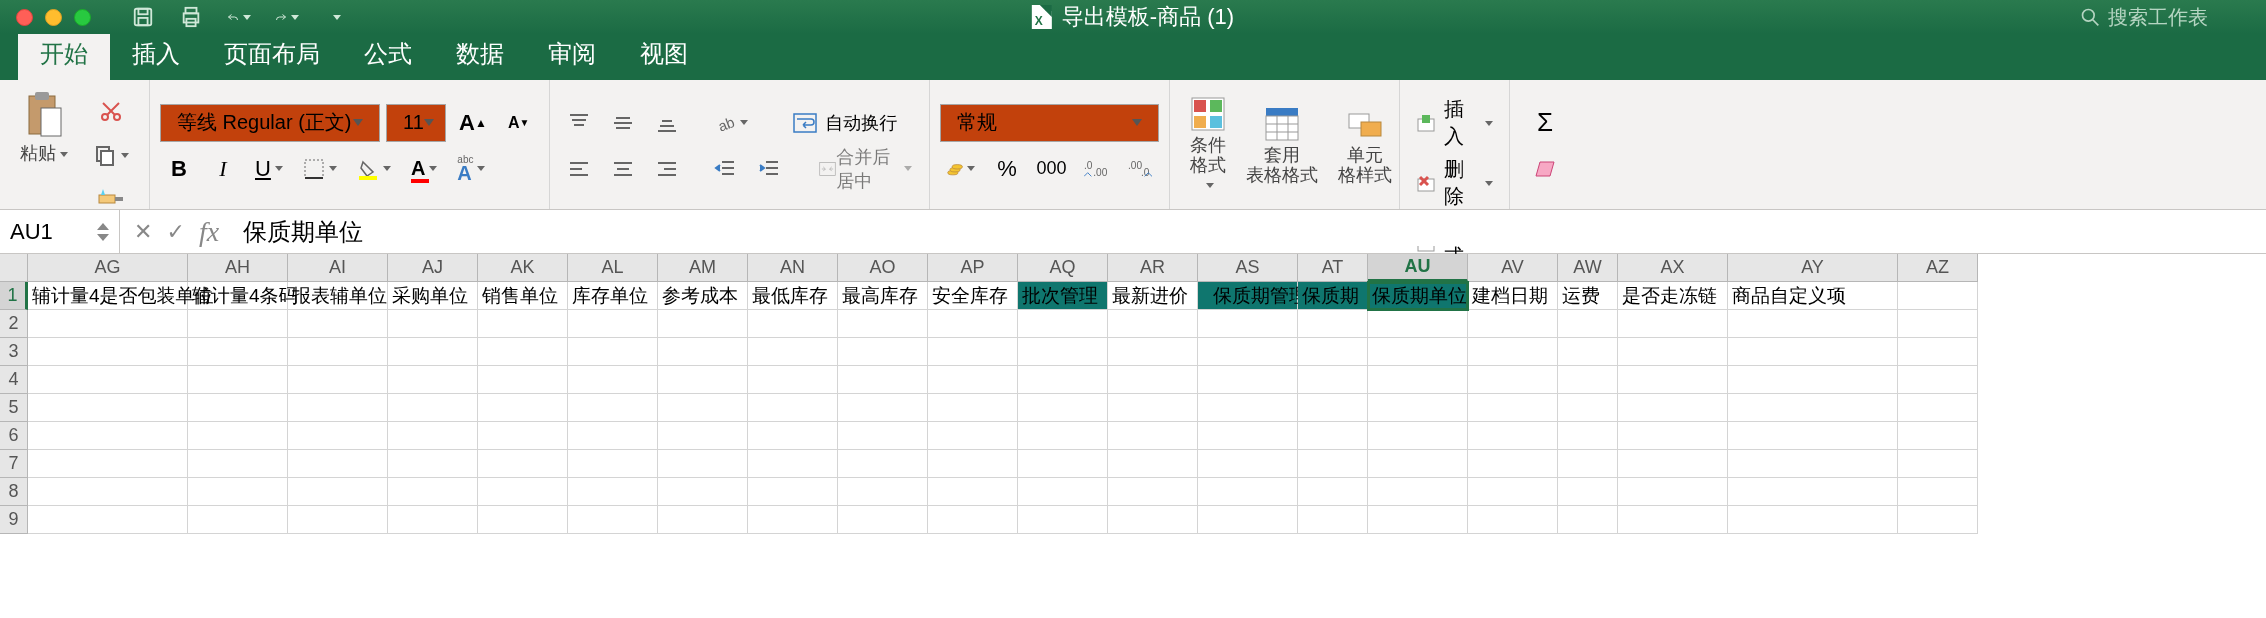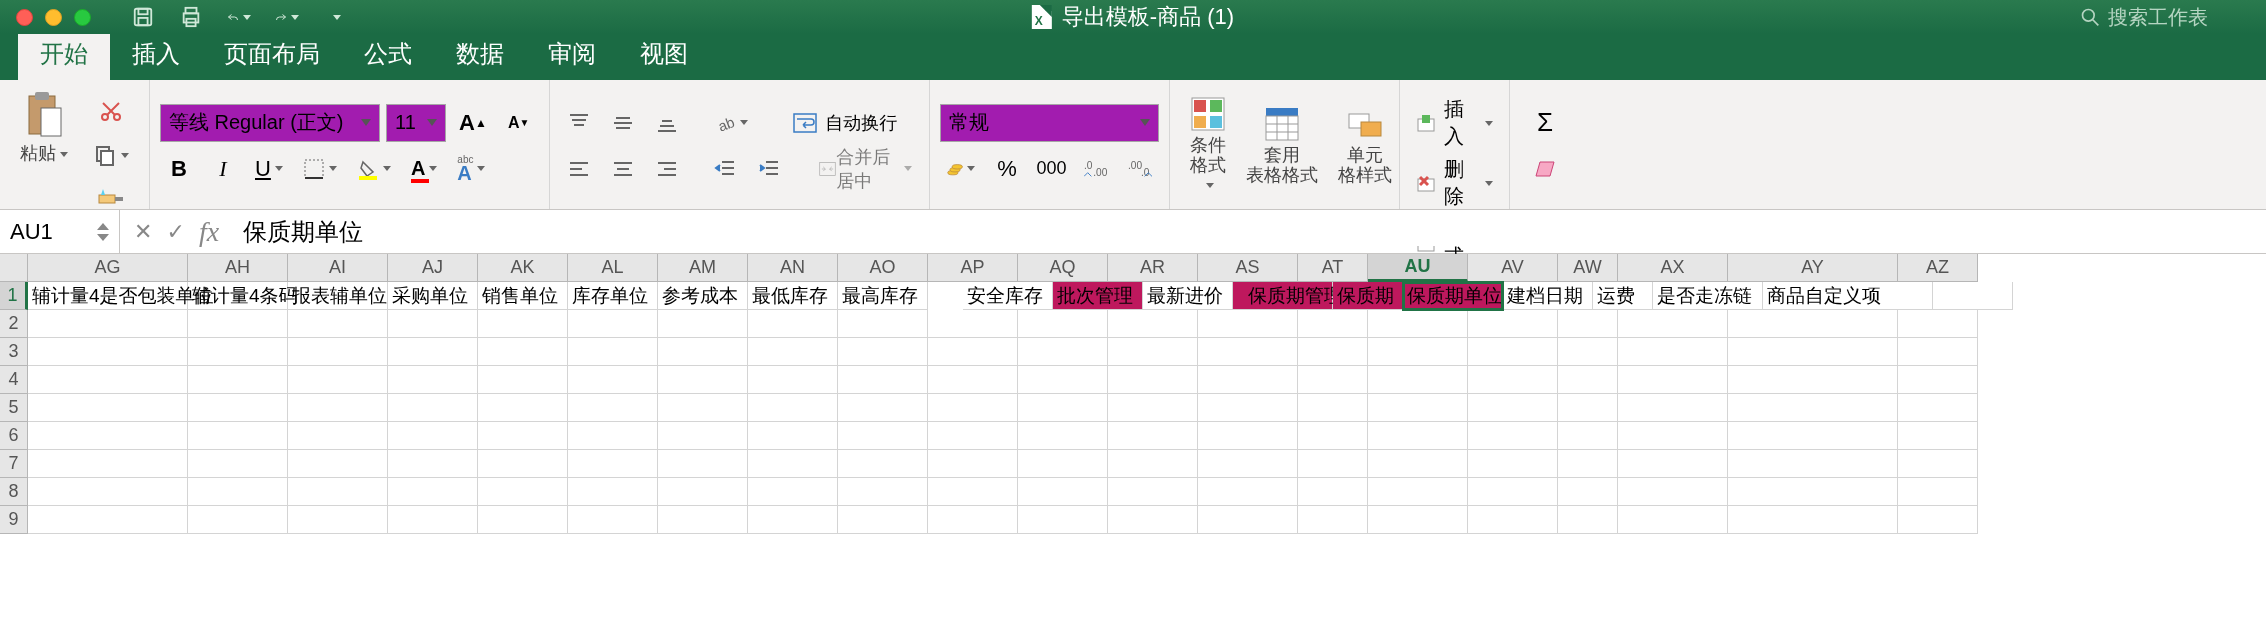--- a/index.html
+++ b/index.html
@@ -26,21 +26,21 @@
 .tabrow { height:46px; background:#1b6b44; display:flex; align-items:flex-end; padding-left:18px; gap:0; }
 .tab { padding:10px 22px 10px; color:#fff; font-size:24px; cursor:default; }
 .tab.active { background:#f3f2f1; color:#217346; font-weight:500; border-radius:4px 4px 0 0; }
 
 
 .ribbon { height:130px; background:#f3f2f1; border-bottom:1px solid #c8c6c4; display:flex; align-items:stretch; }
 .group { border-right:1px solid #d6d6d6; padding:6px 10px 4px; display:flex; flex-direction:column; justify-content:space-between; }
 .group .rows { display:flex; flex-direction:column; gap:8px; flex:1; justify-content:center; }
 .group .row { display:flex; align-items:center; gap:6px; }
 .rbtn { height:38px; min-width:38px; border:1px solid transparent; display:flex; align-items:center; justify-content:center; padding:0 6px; background:transparent; position:relative; }
-.select { height:38px; border:1px solid #a6a6a6; background:#a21caf; display:flex; align-items:center; padding:0 8px; font-size:20px; position:relative; }
+.select { height:38px; border:1px solid #a6a6a6; background:#c2410c; display:flex; align-items:center; padding:0 16px; font-size:20px; position:relative; }
 .select .caret { margin-left:auto; }
 .caret { width:0; height:0; border-left:5px solid transparent; border-right:5px solid transparent; border-top:7px solid #555; }
 .caret-mini { border-left:4px solid transparent; border-right:4px solid transparent; border-top:5px solid #666; display:inline-block; margin-left:4px; vertical-align:middle;}
 svg { display:block; }
 
 
 .fxbar { height:44px; border-bottom:1px solid #c8c6c4; display:flex; align-items:center; background:#fff; }
 .namebox { width:120px; height:100%; border-right:1px solid #c8c6c4; display:flex; align-items:center; padding:0 10px; position:relative; }
 .namebox input { border:none; font-size:22px; width:70px; outline:none; }
 .namebox .updn { margin-left:auto; display:flex; flex-direction:column; gap:4px; }
@@ -53,21 +53,21 @@
 .fxinput { flex:1; border:none; font-size:24px; padding:0 10px; outline:none; }
 .gridmain { flex:1; overflow:hidden; }
 .colhdr { display:flex; height:28px; }
 .ch { background:#e6e6e6; border-right:1px solid #b6b6b6; border-bottom:1px solid #b6b6b6; display:flex; align-items:center; justify-content:center; font-size:18px; color:#555; }
 .ch.sel { background:#d4d4d4; color:#217346; font-weight:600; border-bottom:3px solid #217346; }
 .rows { }
 .tr { display:flex; height:28px; }
 .rh { width:28px; background:#e6e6e6; border-right:1px solid #b6b6b6; border-bottom:1px solid #b6b6b6; display:flex; align-items:center; justify-content:center; font-size:18px; color:#555; }
 .rh.sel { background:#d4d4d4; color:#217346; border-right:3px solid #217346; }
 .td { border-right:1px solid #d4d4d4; border-bottom:1px solid #d4d4d4; display:flex; align-items:center; padding:0 4px; font-size:19px; white-space:nowrap; overflow:visible; }
-.td.hl { background:#be185d; }
+.td.hl { background:#0f766e; }
 .td.selcell { outline:3px solid #217346; outline-offset:-2px; z-index:2; position:relative; }
 
 .vstack { display:flex; flex-direction:column; align-items:center; justify-content:center; padding:4px 10px; }
 .vstack .lbls { font-size:18px; color:#444; text-align:center; line-height:1.1; margin-top:4px;}
 .cellmenu { display:flex; flex-direction:column; gap:2px; }
 .cellmenu .mi { display:flex; align-items:center; gap:8px; font-size:20px; padding:2px 6px;}
 .cellmenu .mi .ic { width:22px; height:22px; display:flex; align-items:center; justify-content:center; }
 </style>
 </head>
 <body>
@@ -497,21 +497,21 @@
         <div class="rh sel">1</div>
         <div class="td" style="width: 160px;">辅计量4是否包装单位</div>
         <div class="td" style="width: 100px;">辅计量4条码</div>
         <div class="td" style="width: 100px;">报表辅单位</div>
         <div class="td" style="width: 90px;">采购单位</div>
         <div class="td" style="width: 90px;">销售单位</div>
         <div class="td" style="width: 90px;">库存单位</div>
         <div class="td" style="width: 90px;">参考成本</div>
         <div class="td" style="width: 90px;">最低库存</div>
         <div class="td" style="width: 90px;">最高库存</div>
-        <div class="td" style="width: 90px; margin-left: 35px;">安全库存</div>
+        <div class="td" style="width: 90px;">安全库存</div>
         <div class="td hl" style="width: 90px;">批次管理</div>
         <div class="td" style="width: 90px;">最新进价</div>
         <div class="td hl" style="width: 100px; padding-left: 15px;">保质期管理</div>
         <div class="td hl" style="width: 70px;">保质期</div>
         <div class="td hl selcell" style="width: 100px;">保质期单位</div>
         <div class="td" style="width: 90px;">建档日期</div>
         <div class="td" style="width: 60px;">运费</div>
         <div class="td" style="width: 110px;">是否走冻链</div>
         <div class="td" style="width: 170px;">商品自定义项</div>
         <div class="td" style="width: 80px;"></div>

